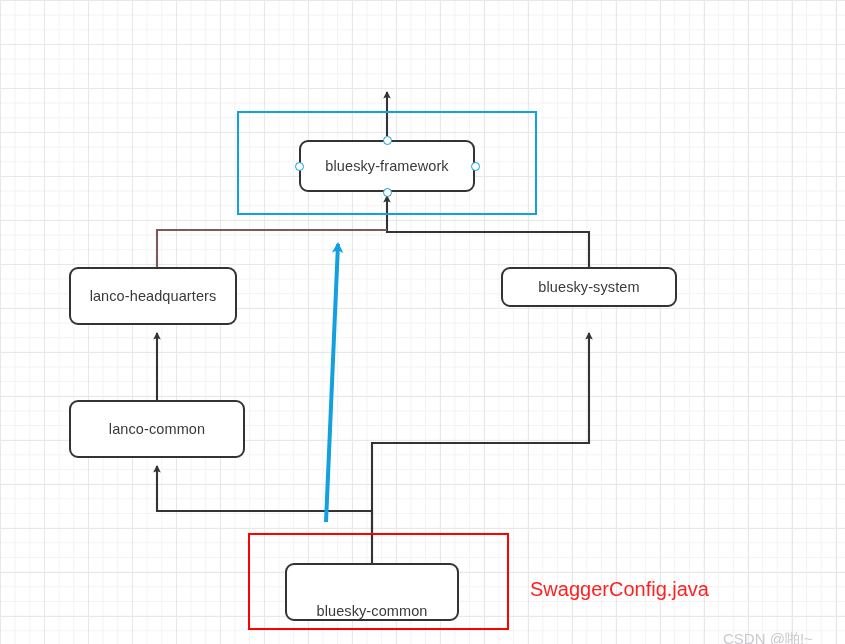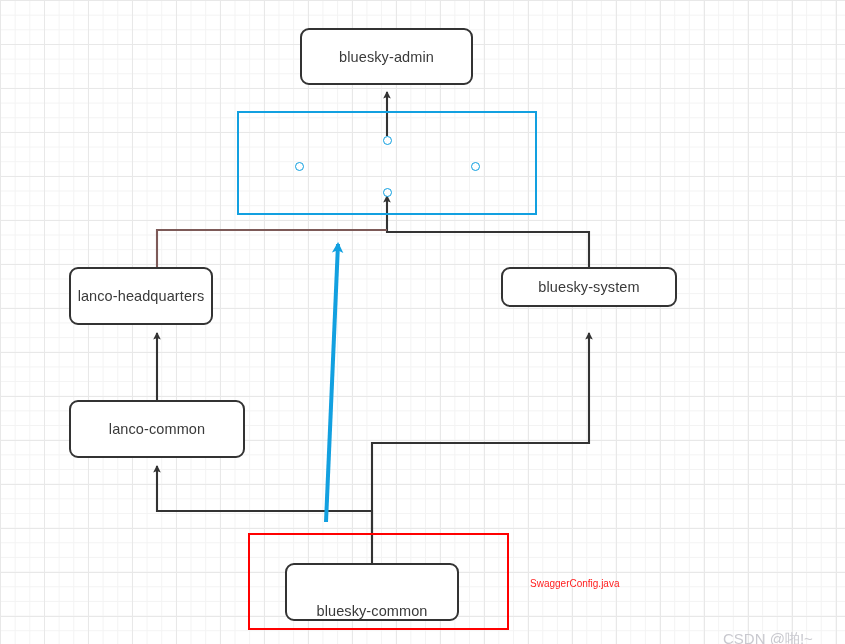--- a/index.html
+++ b/index.html
@@ -65,21 +65,21 @@
     height: 9px;
     box-sizing: border-box;
     border: 1.8px solid #0f9fe0;
     background: #ffffff;
     border-radius: 50%;
     z-index: 6;
   }
   .annotation {
     position: absolute;
     color: #ff2020;
-    font-size: 10px;
+    font-size: 20px;
     font-family: "Liberation Sans", sans-serif;
     white-space: nowrap;
     z-index: 5;
   }
   .watermark {
     position: absolute;
     color: #c9c9cf;
     font-size: 15px;
     font-family: "Liberation Sans", sans-serif;
     white-space: nowrap;
@@ -130,26 +130,26 @@
 
     <g>
       <path d="M326,522 L338,244" stroke="#12a0e0" stroke-width="4" fill="none" marker-end="url(#arrowBlue)"></path>
     </g>
   </svg>
 
   <div class="selection-box" style="left:237px; top:111px; width:300px; height:104px;"></div>
 
   <div class="highlight-box" style="left:248px; top:533px; width:261px; height:97px;"></div>
 
-  <div class="node" style="left:300px; top:28px; width:173px; height:57px;">
-    <span>bluesky-admin</span>
+
+  <div class="node" style="left:299px; top:140px; width:176px; height:52px;">
+    <span>bluesky-framework</span>
   </div>
 
-
-  <div class="node" style="left:69px; top:267px; width:144px; height:58px;">
+  <div class="node" style="left:69px; top:267px; width:168px; height:58px;">
     <span>lanco-headquarters</span>
   </div>
 
   <div class="node" style="left:501px; top:267px; width:176px; height:40px;">
     <span>bluesky-system</span>
   </div>
 
   <div class="node" style="left:69px; top:400px; width:176px; height:58px;align-items:center;">
     <span>lanco-common</span>
   </div>

